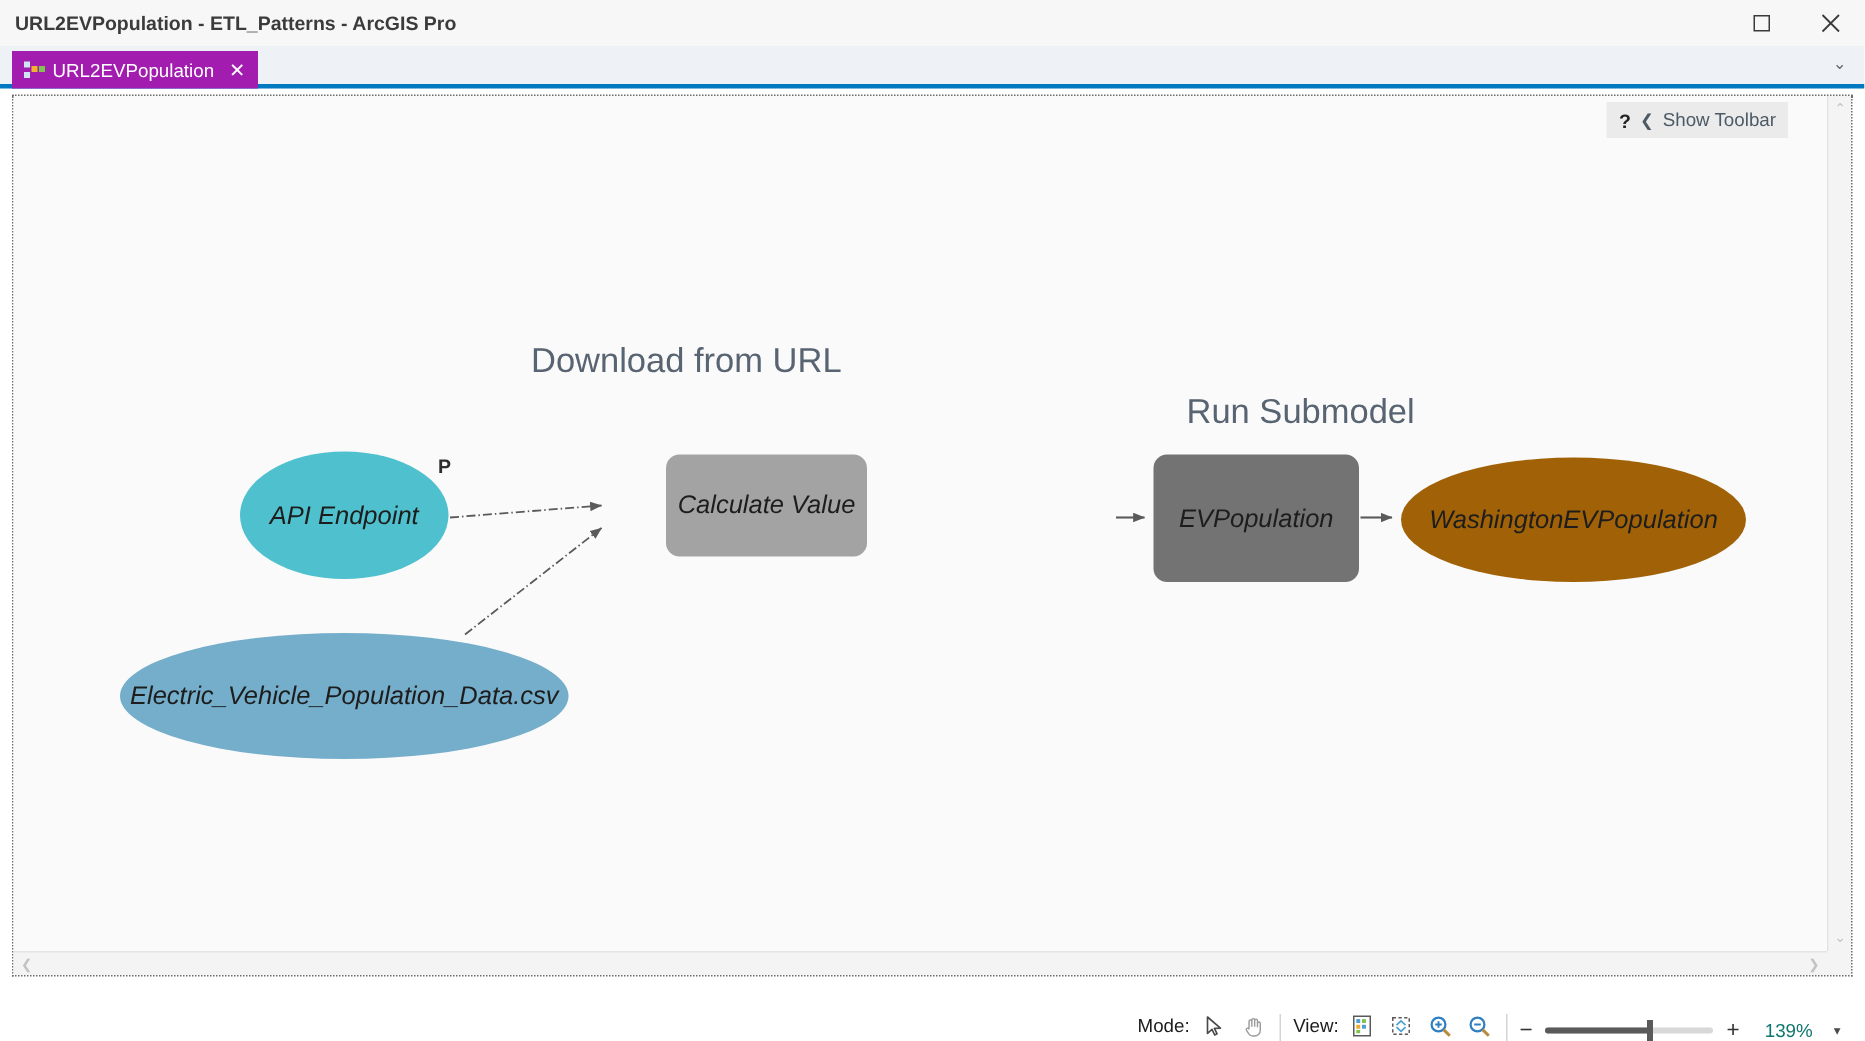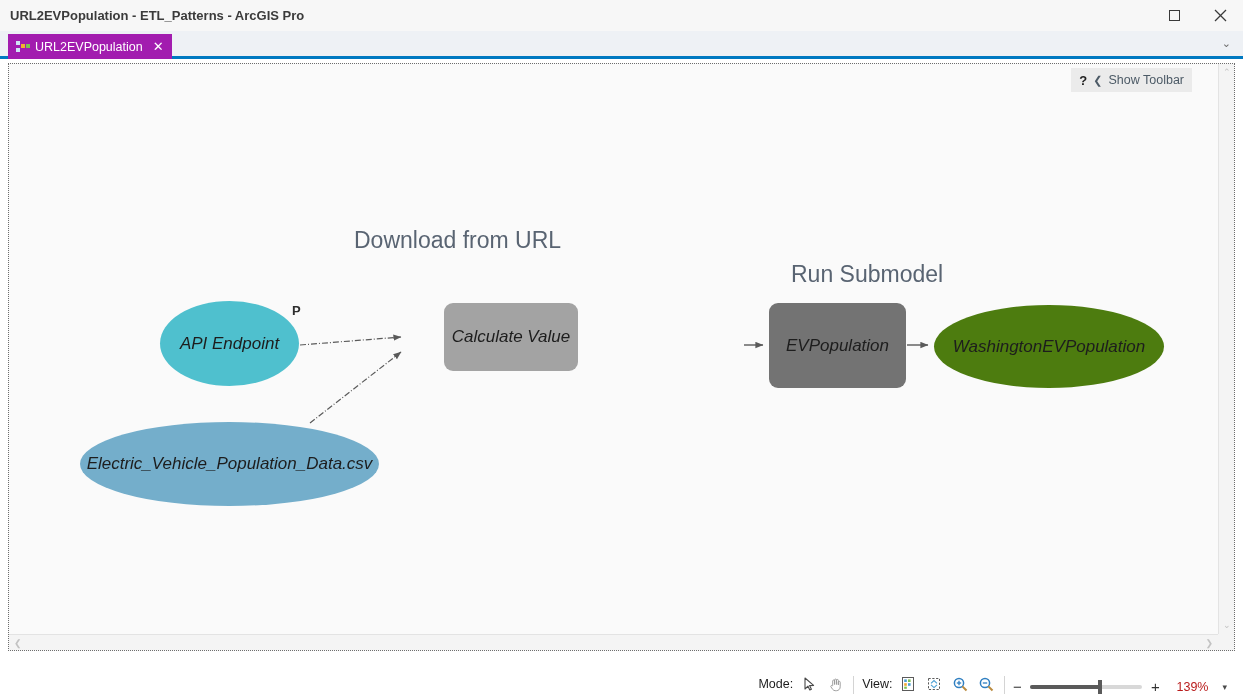--- a/index.html
+++ b/index.html
@@ -268,21 +268,21 @@
     position: absolute;
     left: 62%;
     top: -5px;
     width: 4px; height: 14px;
     background: #5a5a5a;
     transform: translateX(-2px);
   }
   .zoom-value {
     min-width: 40px;
     text-align: right;
-    color: #b91c1c;
+    color: #0f766e;
   }
   .zoom-caret {
     font-size: 9px;
     color: #4a4a4a;
     padding-left: 7px;
     cursor: default;
   }
 </style>
 </head>
 <body>
@@ -354,21 +354,21 @@
 
       <div class="node rect" style="left:399px;top:239px;width:134px;height:68px;background:#a3a3a3;margin-left:36px;">
         <span>Calculate Value</span>
       </div>
 
 
       <div class="node rect" style="left:760px;top:239px;width:137px;height:85px;background:#737373;">
         <span>EVPopulation</span>
       </div>
 
-      <div class="node ellipse" style="left:925px;top:241px;width:230px;height:83px;background:#4d7c0f;">
+      <div class="node ellipse" style="left:925px;top:241px;width:230px;height:83px;background:#a16207;">
         <span>WashingtonEVPopulation</span>
       </div>
     </div>
 
     <div class="show-toolbar">
       <span class="st-q">?</span>
       <span class="st-chevron">❮</span>
       <span>Show Toolbar</span>
     </div>
   </div>

